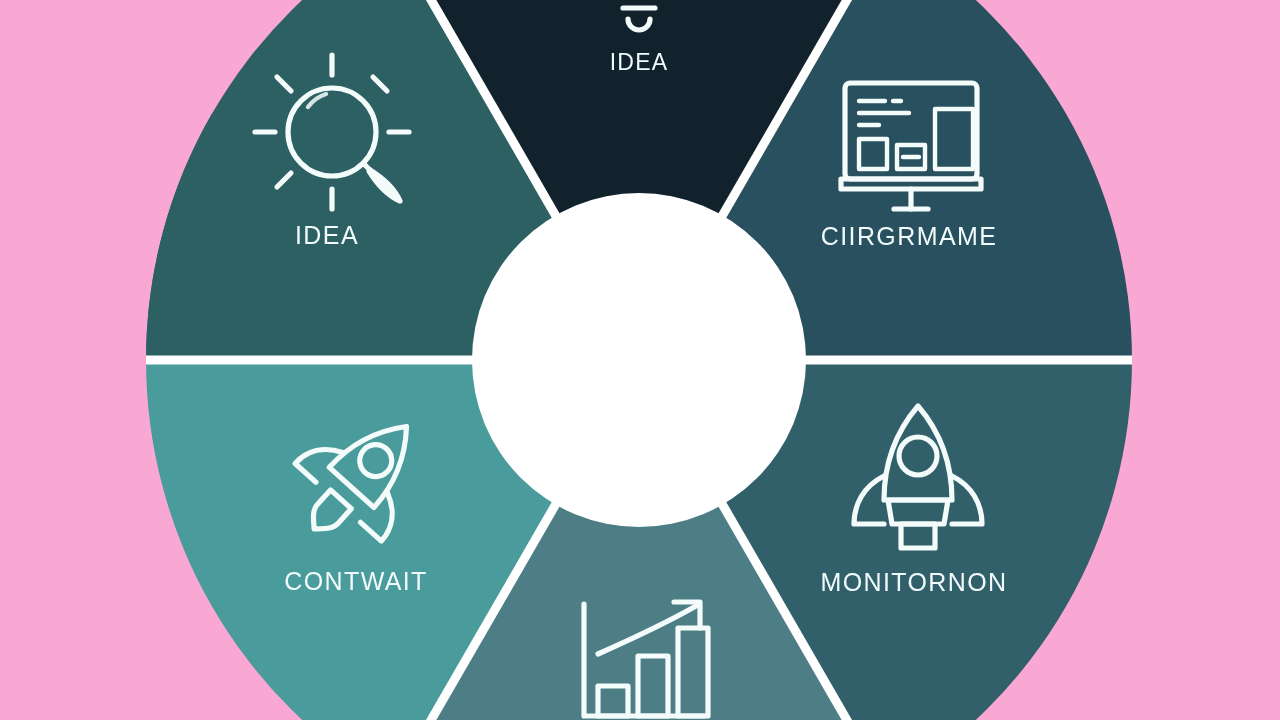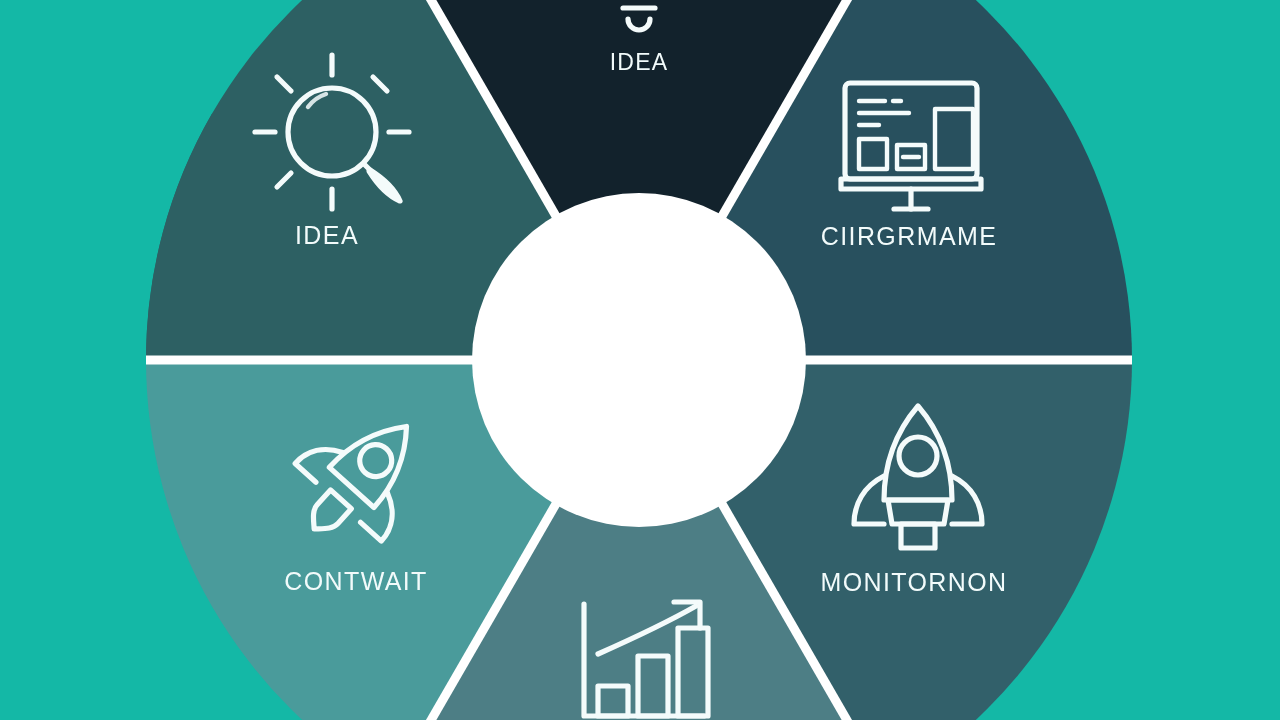--- a/index.html
+++ b/index.html
@@ -10,21 +10,21 @@
   body {
     width: 1280px;
     height: 720px;
     overflow: hidden;
     font-family: "Liberation Sans", sans-serif;
   }
   #stage {
     position: relative;
     width: 1280px;
     height: 720px;
-    background: #14b8a6;
+    background: #f9a8d4;
   }
   #wheel {
     position: absolute;
     left: 0;
     top: 0;
     width: 1280px;
     height: 720px;
     display: block;
   }
   .seg-label {

